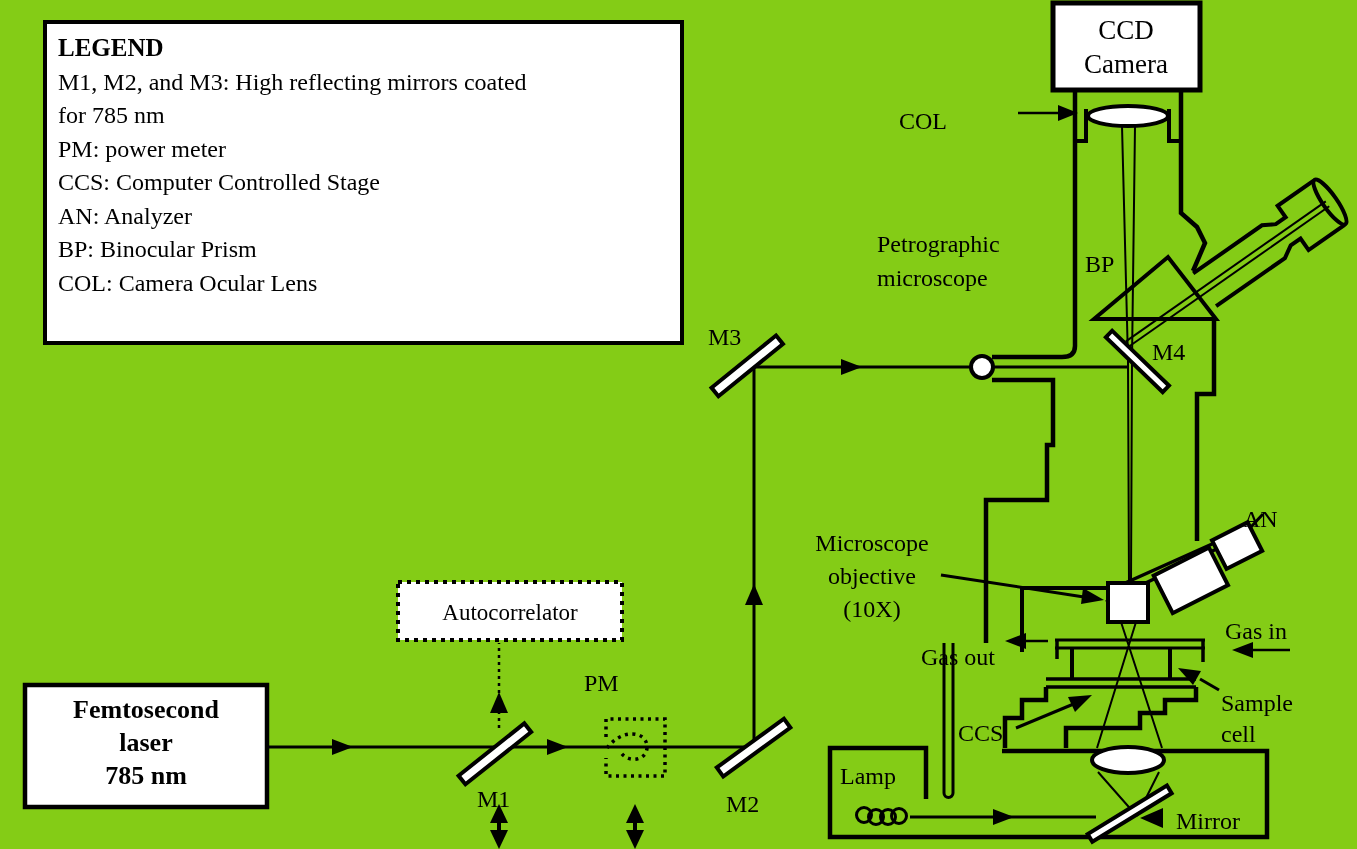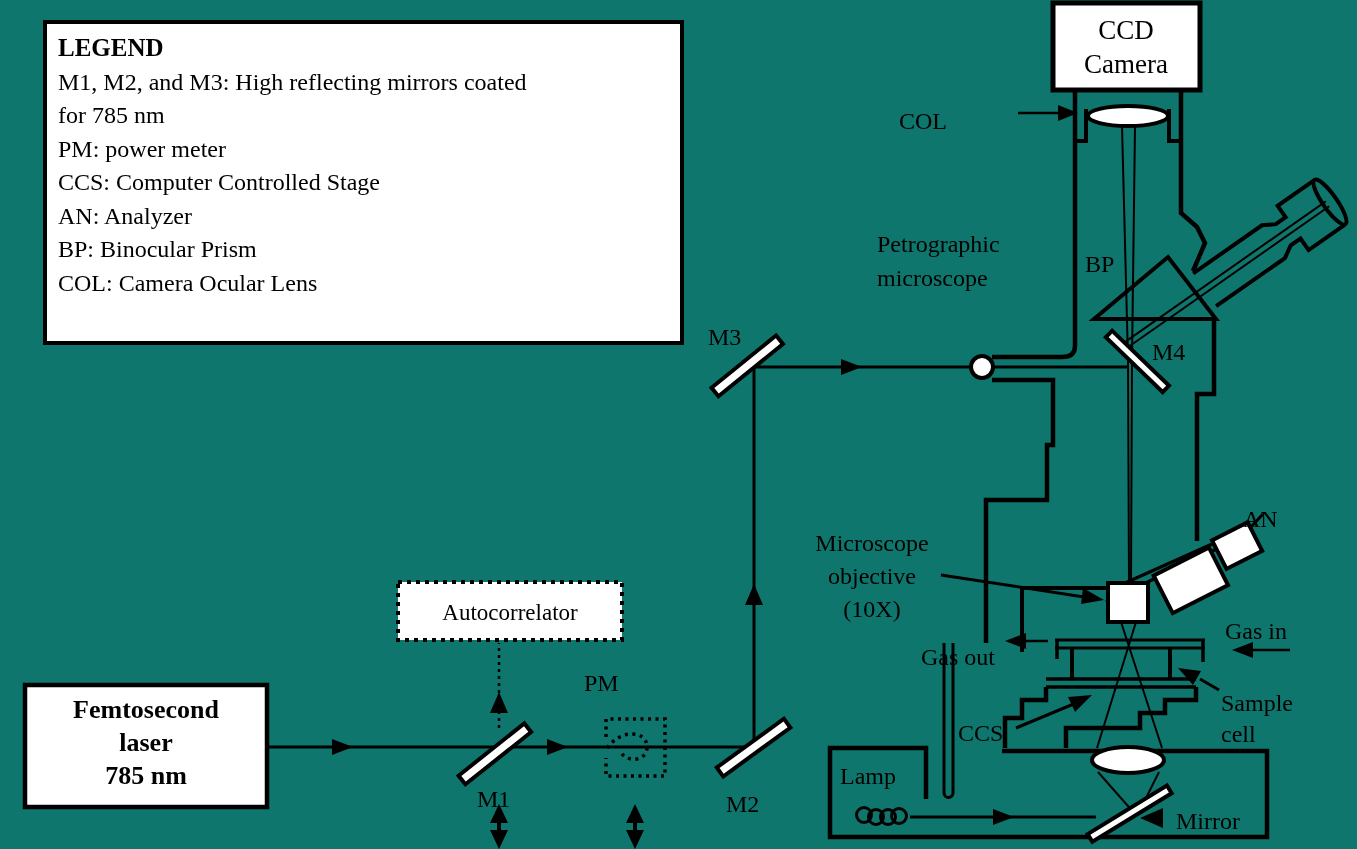--- a/index.html
+++ b/index.html
@@ -1,16 +1,16 @@
 <!DOCTYPE html>
 <html><head>
 <meta charset="utf-8">
 <style>
   html,body{margin:0;padding:0;background:#ffffff;}
-  #stage{position:relative;width:1357px;height:849px;background:#0f766e;overflow:hidden;}
+  #stage{position:relative;width:1357px;height:849px;background:#84cc16;overflow:hidden;}
   svg{position:absolute;left:0;top:0;}
   text{font-family:"Liberation Serif", serif;fill:#000;}
   .lbl{font-size:24px;}
   .bold{font-weight:bold;}
   .outline{fill:none;stroke:#000;stroke-width:4.5;stroke-linejoin:miter;stroke-linecap:butt;}
   .o4{fill:none;stroke:#000;stroke-width:4;}
   .thin{fill:none;stroke:#000;stroke-width:2;}
   .beam{fill:none;stroke:#000;stroke-width:3;}
   .leader{fill:none;stroke:#000;stroke-width:3;}
   .head{fill:#000;stroke:none;}

